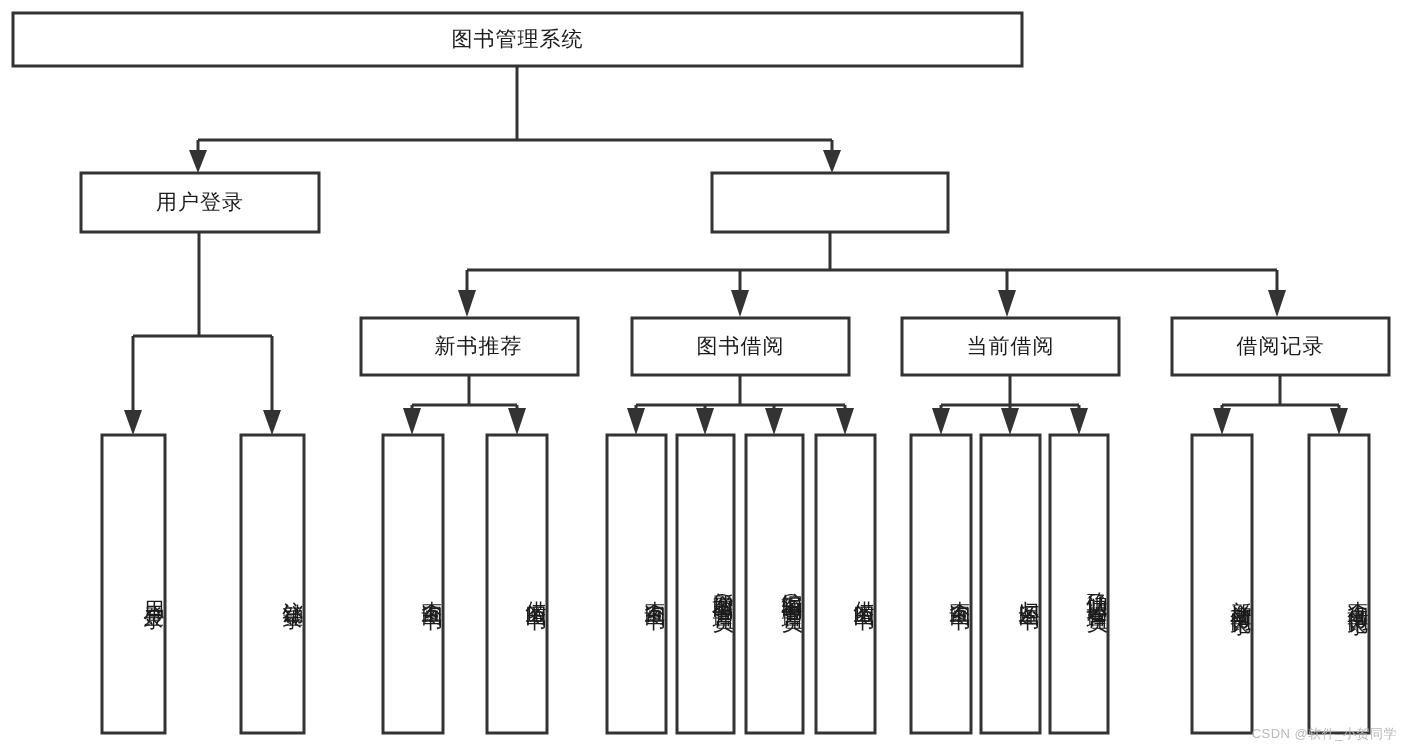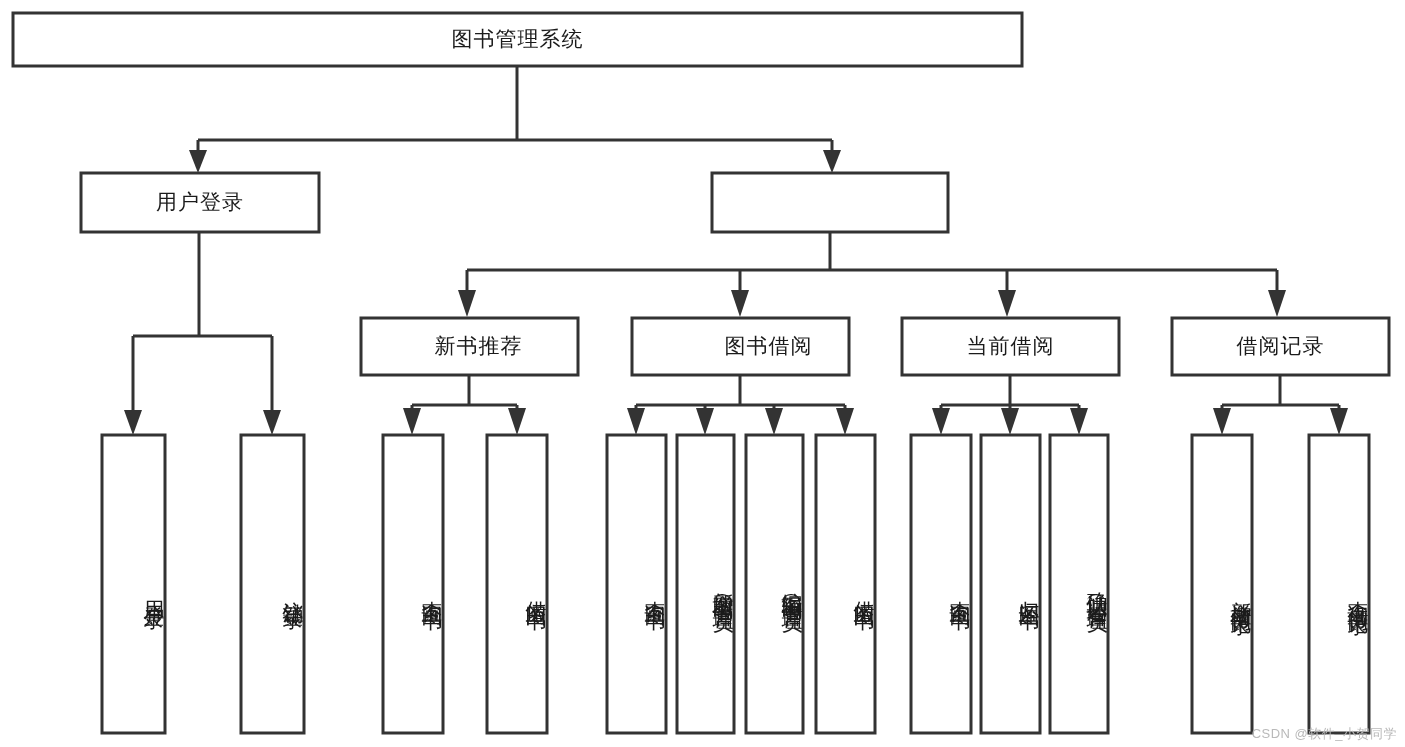--- a/index.html
+++ b/index.html
@@ -188,21 +188,21 @@
     <rect class="node-box" x="1309" y="435" width="60" height="298"></rect>
   </svg>
 
   <div class="node-label-h" style="left:13px; top:13px; width:1009px; height:53px;">图书管理系统</div>
 
   <div class="node-label-h" style="left:81px; top:173px; width:238px; height:59px;">用户登录</div>
 
 
   <div class="node-label-h" style="left:342px; top:318px; width:217px; height:57px;margin-left:28px;">新书推荐</div>
 
-  <div class="node-label-h" style="left:632px; top:318px; width:217px; height:57px;padding-left:28px;">图书借阅</div>
+  <div class="node-label-h" style="left:632px; top:318px; width:217px; height:57px;">图书借阅</div>
 
   <div class="node-label-h" style="left:902px; top:318px; width:217px; height:57px;">当前借阅</div>
 
   <div class="node-label-h" style="left:1172px; top:318px; width:217px; height:57px;">借阅记录</div>
 
   <div class="node-label-v" style="left:102px; top:510px; width:63px; height:160px;">用户登录</div>
 
   <div class="node-label-v" style="left:241px; top:510px; width:63px; height:160px;">注销登录</div>
 
   <div class="node-label-v" style="left:383px; top:510px; width:60px; height:160px;">查询图书</div>

